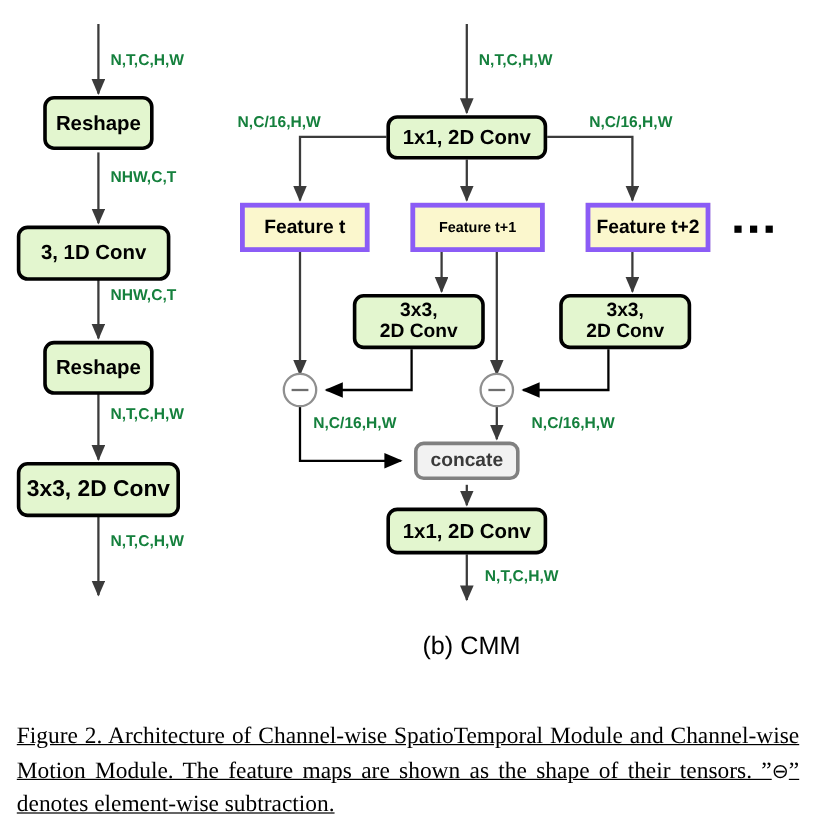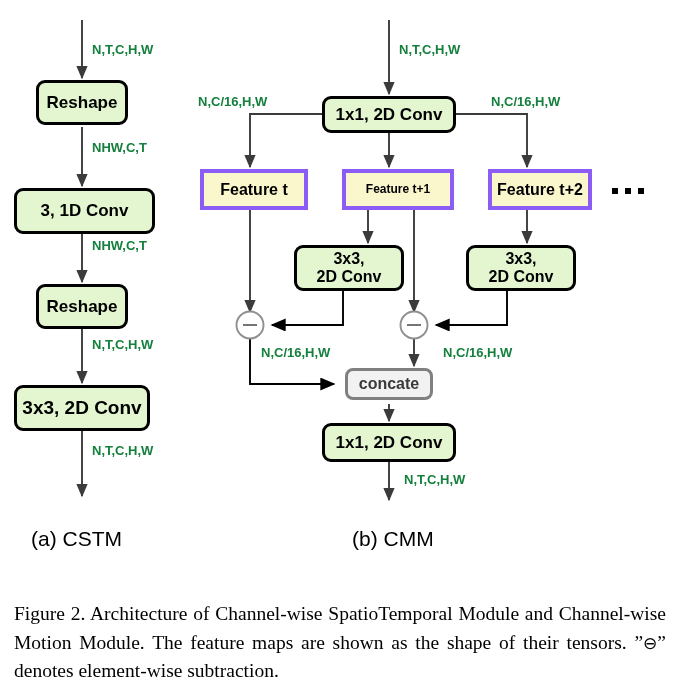--- a/index.html
+++ b/index.html
@@ -89,20 +89,21 @@
   #caption {
     position: absolute;
     left: 14px;
     top: 600px;
     width: 652px;
     font-family: "Liberation Serif", serif;
     font-size: 19.5px;
     line-height: 1.47;
     color: #000000;
     text-align: justify;
+    text-decoration: underline;
   }
   #caption .minus-glyph {
     display: inline-block;
     font-family: "DejaVu Sans", sans-serif;
     font-size: 17px;
   }
 </style>
 </head>
 <body>
 
@@ -162,21 +163,21 @@
     <g>
       <circle cx="414" cy="325" r="13.5" fill="#ffffff" stroke="#8f8f8f" stroke-width="1.9"></circle>
       <line x1="407" y1="325" x2="421" y2="325" stroke="#6e6e6e" stroke-width="1.9"></line>
     </g>
   </svg>
 
   <div class="node green" style="left:36px; top:80px; width:92px; height:45px; font-size:17px;">
     <span>Reshape</span>
   </div>
 
-  <div class="node green" style="left:14px; top:188px; width:141px; height:46px; font-size:17px;">
+  <div class="node green" style="left:14px; top:188px; width:128px; height:46px; font-size:17px;">
     <span>3,  1D Conv</span>
   </div>
 
   <div class="node green" style="left:36px; top:284px; width:92px; height:45px; font-size:17px;">
     <span>Reshape</span>
   </div>
 
   <div class="node green" style="left:14px; top:385px; width:136px; height:46px; font-size:19px;">
     <span>3x3,  2D Conv</span>
   </div>
@@ -227,18 +228,17 @@
     <span>1x1, 2D Conv</span>
   </div>
 
   <div class="edge-label" style="left:399px; top:42px;">N,T,C,H,W</div>
   <div class="edge-label" style="left:198px; top:94px;">N,C/16,H,W</div>
   <div class="edge-label" style="left:491px; top:94px;">N,C/16,H,W</div>
   <div class="edge-label" style="left:261px; top:345px;">N,C/16,H,W</div>
   <div class="edge-label" style="left:443px; top:345px;">N,C/16,H,W</div>
   <div class="edge-label" style="left:404px; top:472px;">N,T,C,H,W</div>
 
-  <div class="subcaption" style="left:31px; top:527px;">(a) CSTM</div>
   <div class="subcaption" style="left:352px; top:527px;">(b) CMM</div>
 
   <div id="caption"><span>Figure 2. Architecture of Channel-wise SpatioTemporal Module and Channel-wise Motion Module. The feature maps are shown as the shape of their tensors. ”</span><span class="minus-glyph">⊖</span><span>” denotes element-wise subtraction.</span></div>
 
 </div>
 
 </body></html>

